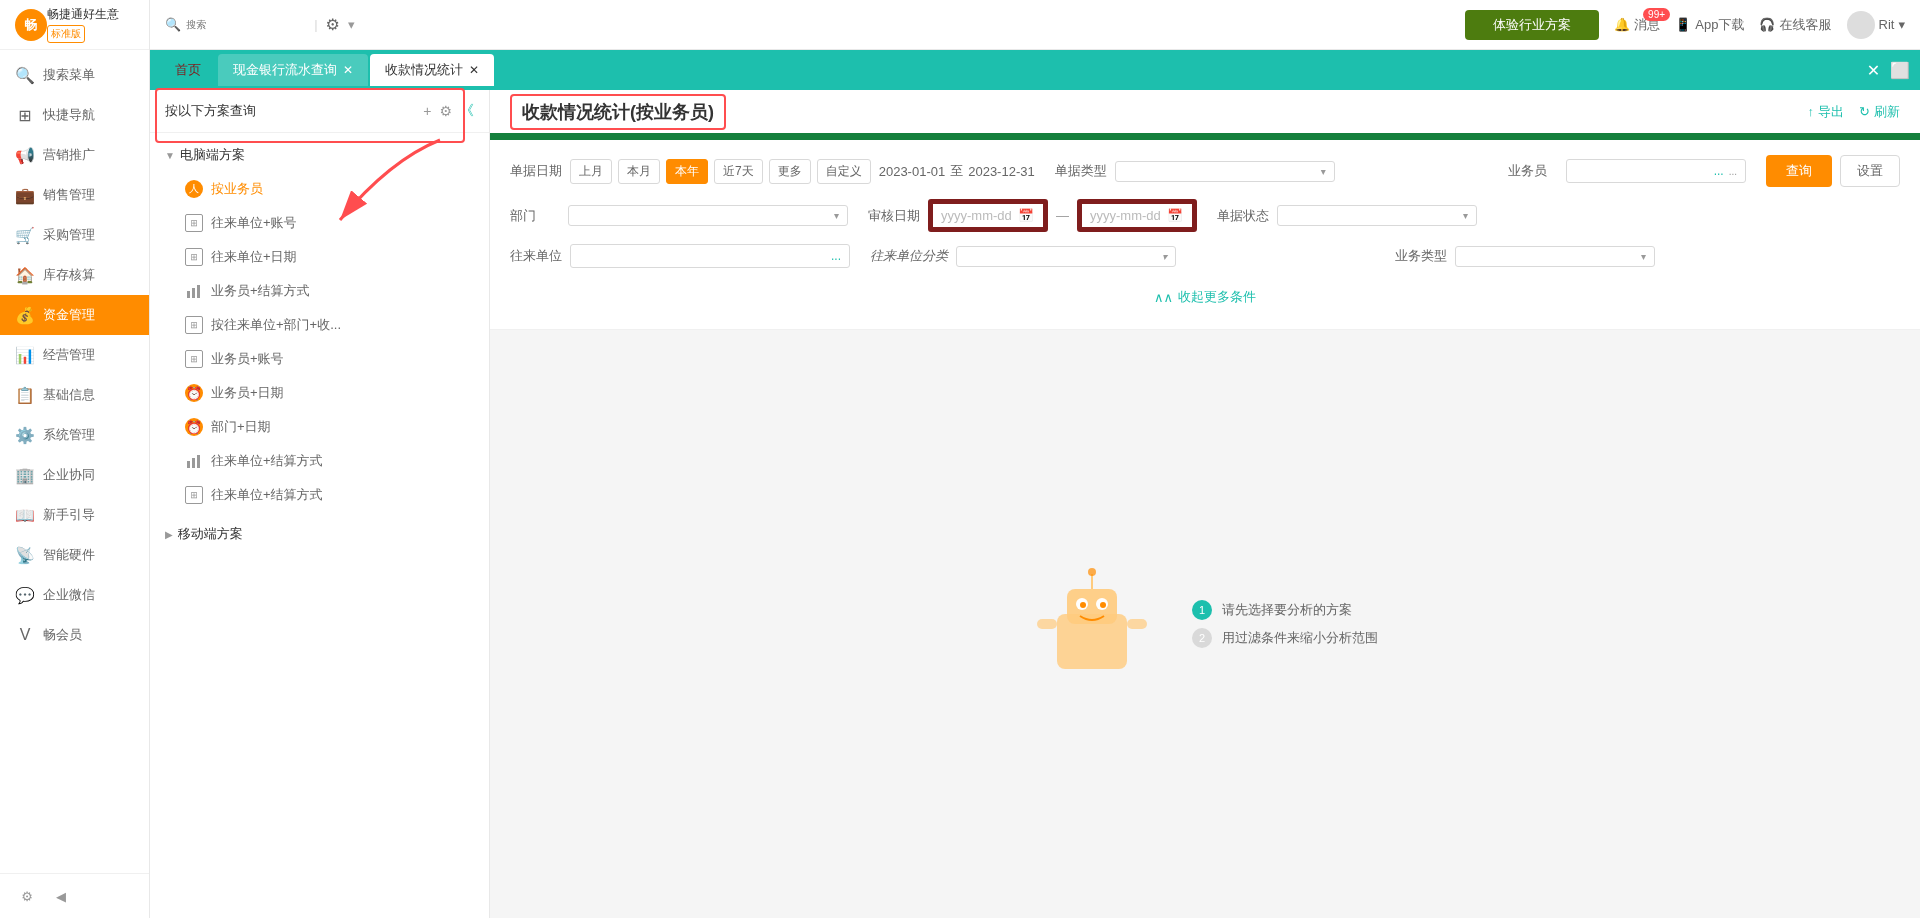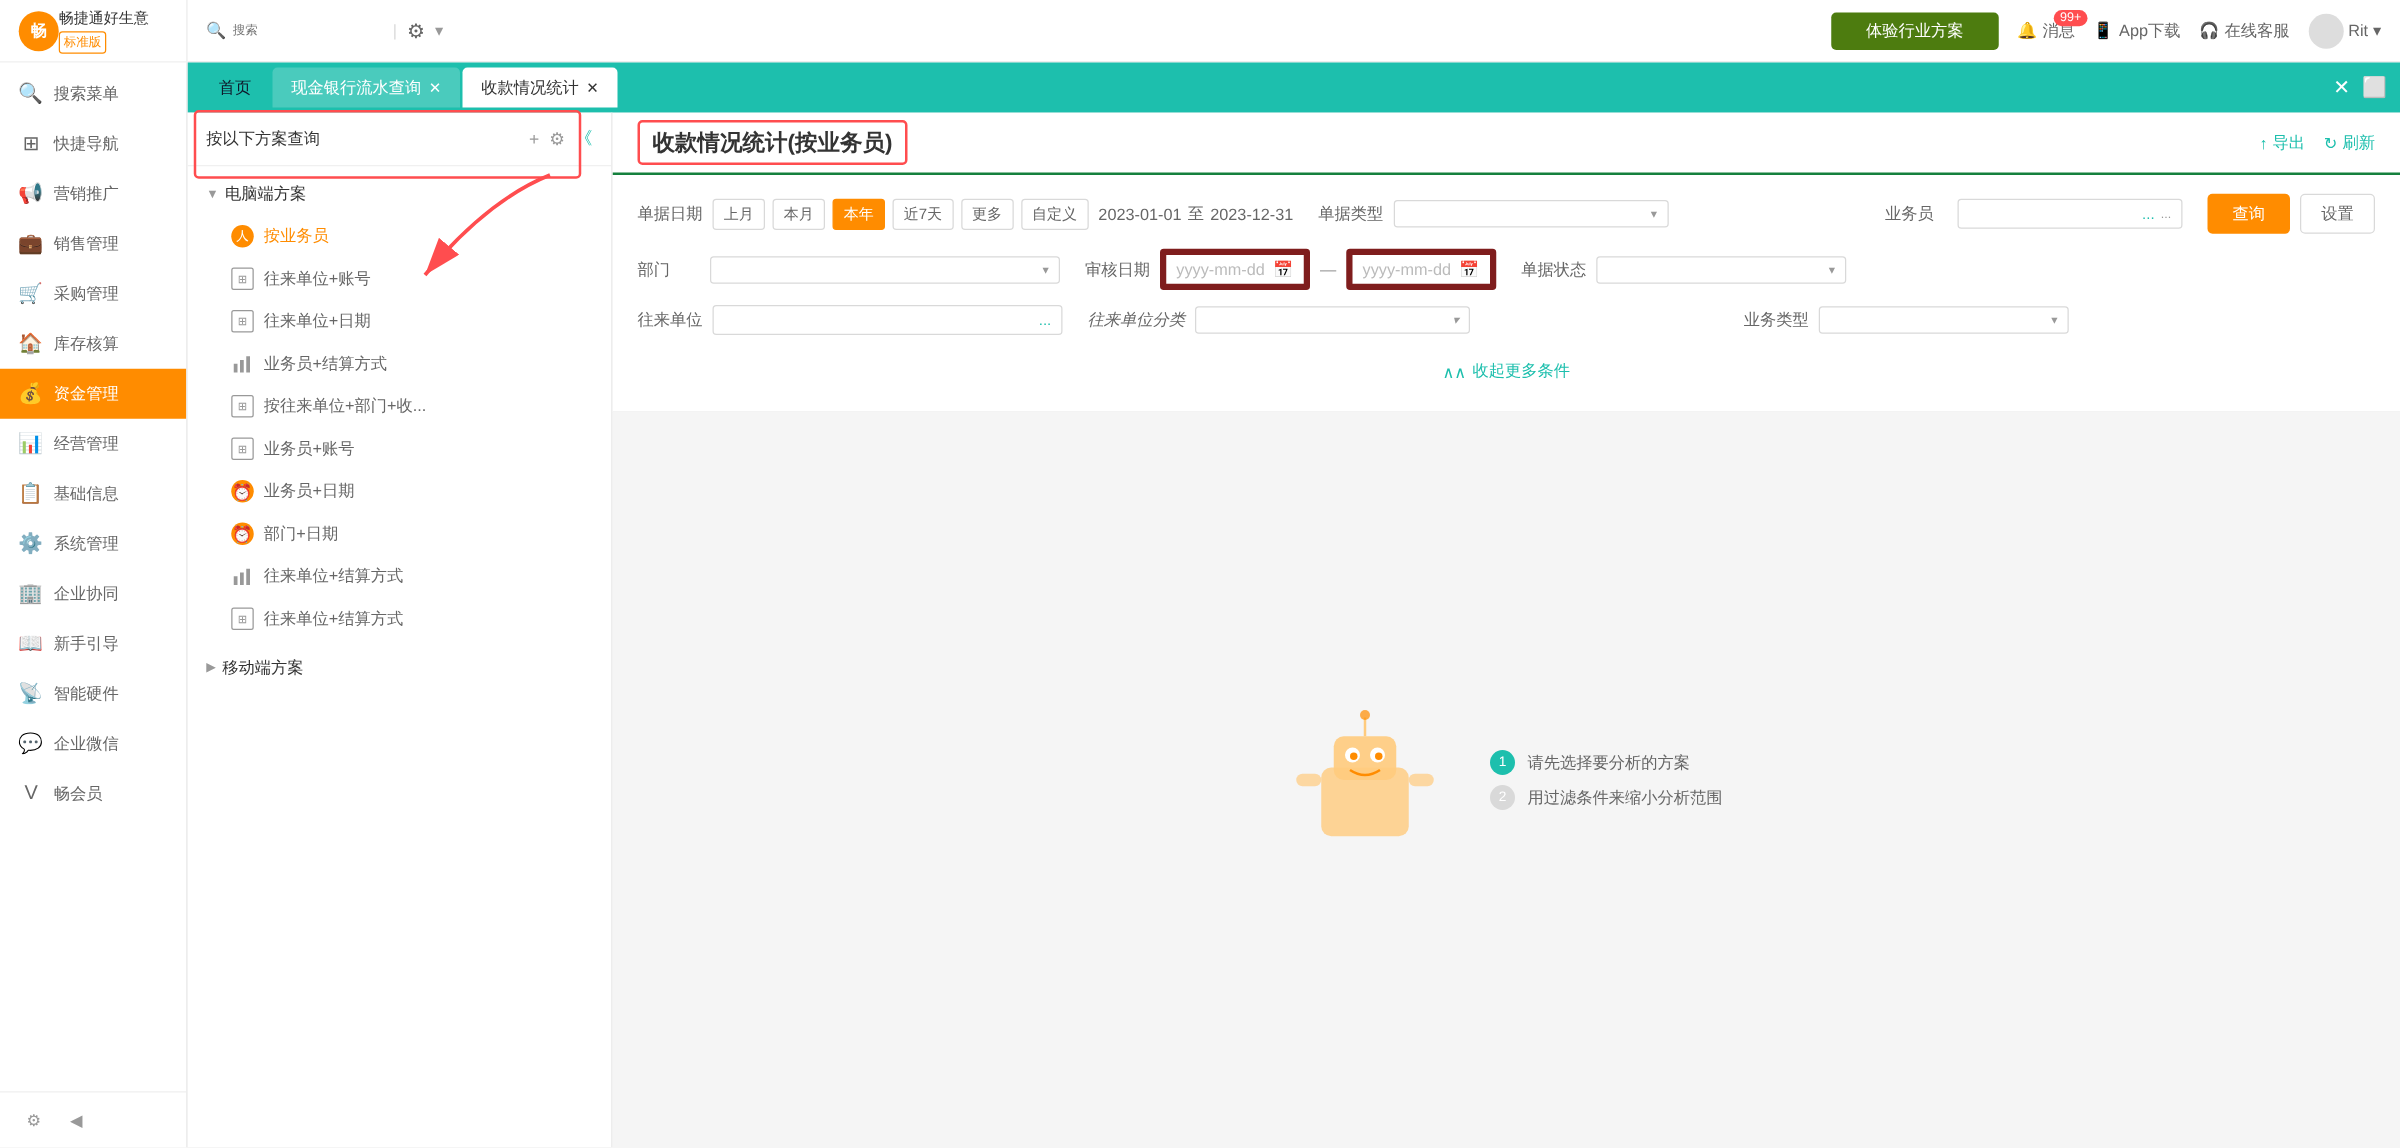--- a/index.html
+++ b/index.html
@@ -32,21 +32,21 @@
     .badge { background: #ff4d4f; color: #fff; font-size: 10px; border-radius: 10px; padding: 1px 5px; position: absolute; top: -8px; right: -10px; }
     .topbar-app { display: flex; align-items: center; gap: 4px; color: #666; cursor: pointer; }
     .topbar-service { display: flex; align-items: center; gap: 4px; color: #666; cursor: pointer; }
     .topbar-user { display: flex; align-items: center; gap: 4px; color: #666; cursor: pointer; }
     .user-avatar { width: 28px; height: 28px; background: #ddd; border-radius: 50%; }
     .gear-icon { color: #666; cursor: pointer; font-size: 16px; }
     .chevron-icon { color: #999; cursor: pointer; }
 
     
     .tabbar { height: 40px; background: #1dbfad; display: flex; align-items: center; padding: 0 10px; gap: 2px; }
-    .tab-item { height: 32px; display: flex; align-items: center; padding: 0 15px; border-radius: 4px 4px 0 0; cursor: pointer; color: #0f172a; font-size: 13px; gap: 6px; }
+    .tab-item { height: 32px; display: flex; align-items: center; padding: 0 15px; border-radius: 4px 4px 0 0; cursor: pointer; color: #7f1d1d; font-size: 13px; gap: 6px; }
     .tab-item.home { background: transparent; }
     .tab-item.active { background: #fff; color: #333; }
     .tab-item.regular { background: rgba(255,255,255,0.2); color: #fff; }
     .tab-close { font-size: 12px; color: inherit; cursor: pointer; }
     .tabbar-right { margin-left: auto; display: flex; align-items: center; gap: 10px; }
     .tabbar-ctrl { color: #fff; cursor: pointer; font-size: 16px; }
 
     
     .content { flex: 1; display: flex; overflow: hidden; }
 
@@ -70,21 +70,21 @@
     .scheme-item-label { font-size: 13px; }
 
     .mobile-section { padding: 8px 15px; }
     .mobile-group-header { display: flex; align-items: center; gap: 5px; cursor: pointer; color: #333; }
     .mobile-group-header .arrow { font-size: 10px; color: #999; }
 
     
     .right-panel { flex: 1; display: flex; flex-direction: column; overflow: hidden; }
 
     
-    .page-header { height: 50px; background: #fff; border-bottom: 2px solid #15803d; display: flex; align-items: center; padding: 0 20px; }
+    .page-header { height: 50px; background: #fff; border-bottom: 7px solid #15803d; display: flex; align-items: center; padding: 0 20px; }
     .page-title-box { border: 2px solid #ff4d4f; border-radius: 4px; padding: 4px 10px; display: inline-flex; align-items: center; }
     .page-title { font-size: 18px; font-weight: bold; color: #333; }
     .page-header-actions { margin-left: auto; display: flex; align-items: center; gap: 15px; }
     .action-btn { display: flex; align-items: center; gap: 4px; color: #1dbfad; cursor: pointer; font-size: 13px; }
 
     
     .filter-area { background: #fff; padding: 15px 20px; border-bottom: 1px solid #f0f0f0; }
     .filter-row { display: flex; align-items: center; gap: 20px; margin-bottom: 12px; flex-wrap: wrap; }
     .filter-item { display: flex; align-items: center; gap: 8px; }
     .filter-label { color: #666; font-size: 13px; white-space: nowrap; min-width: 50px; }

